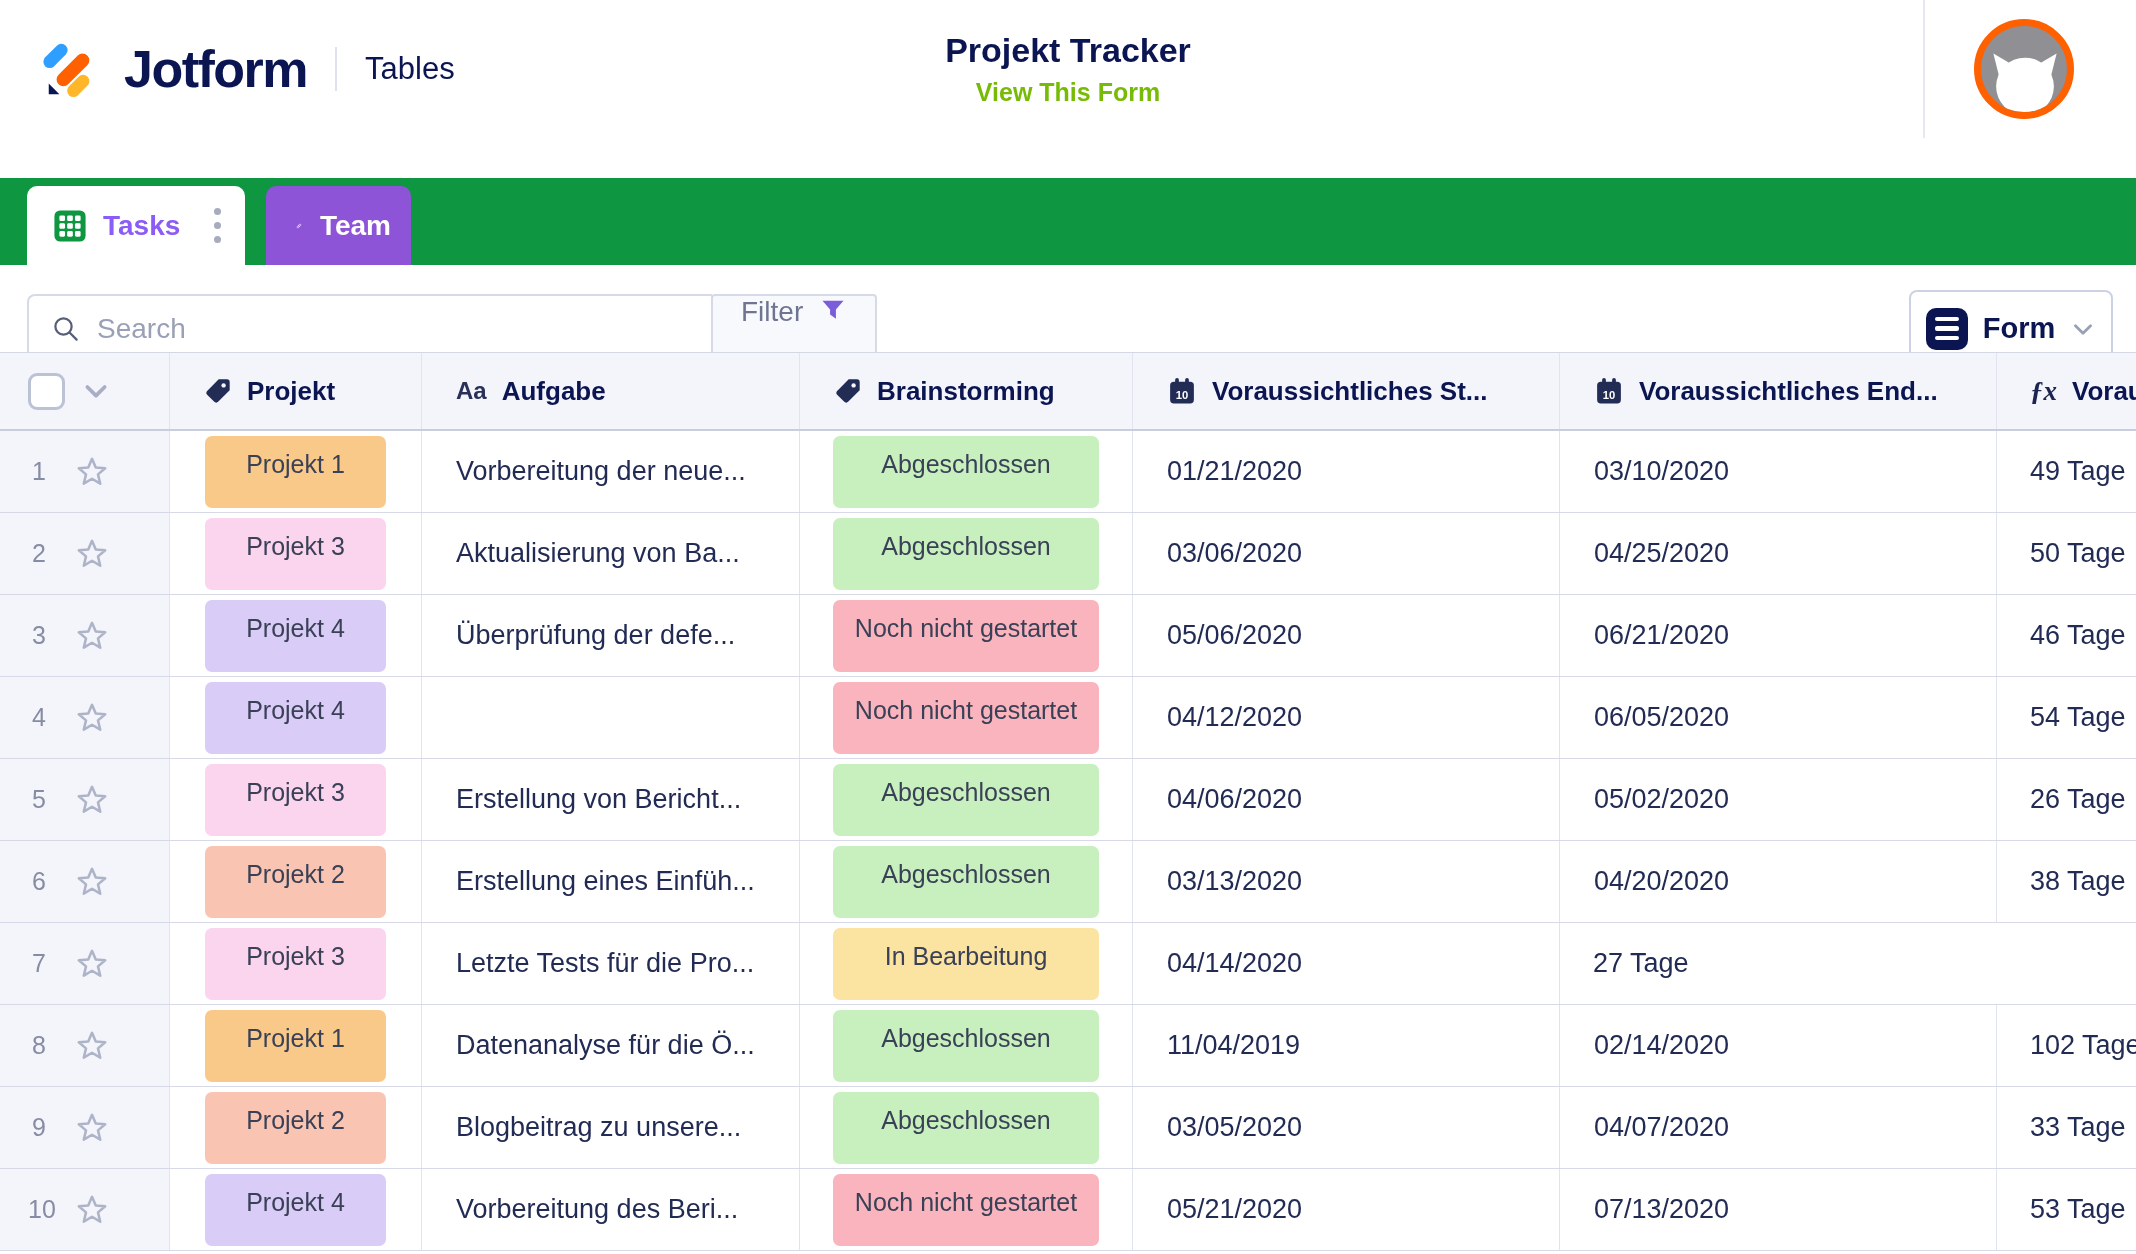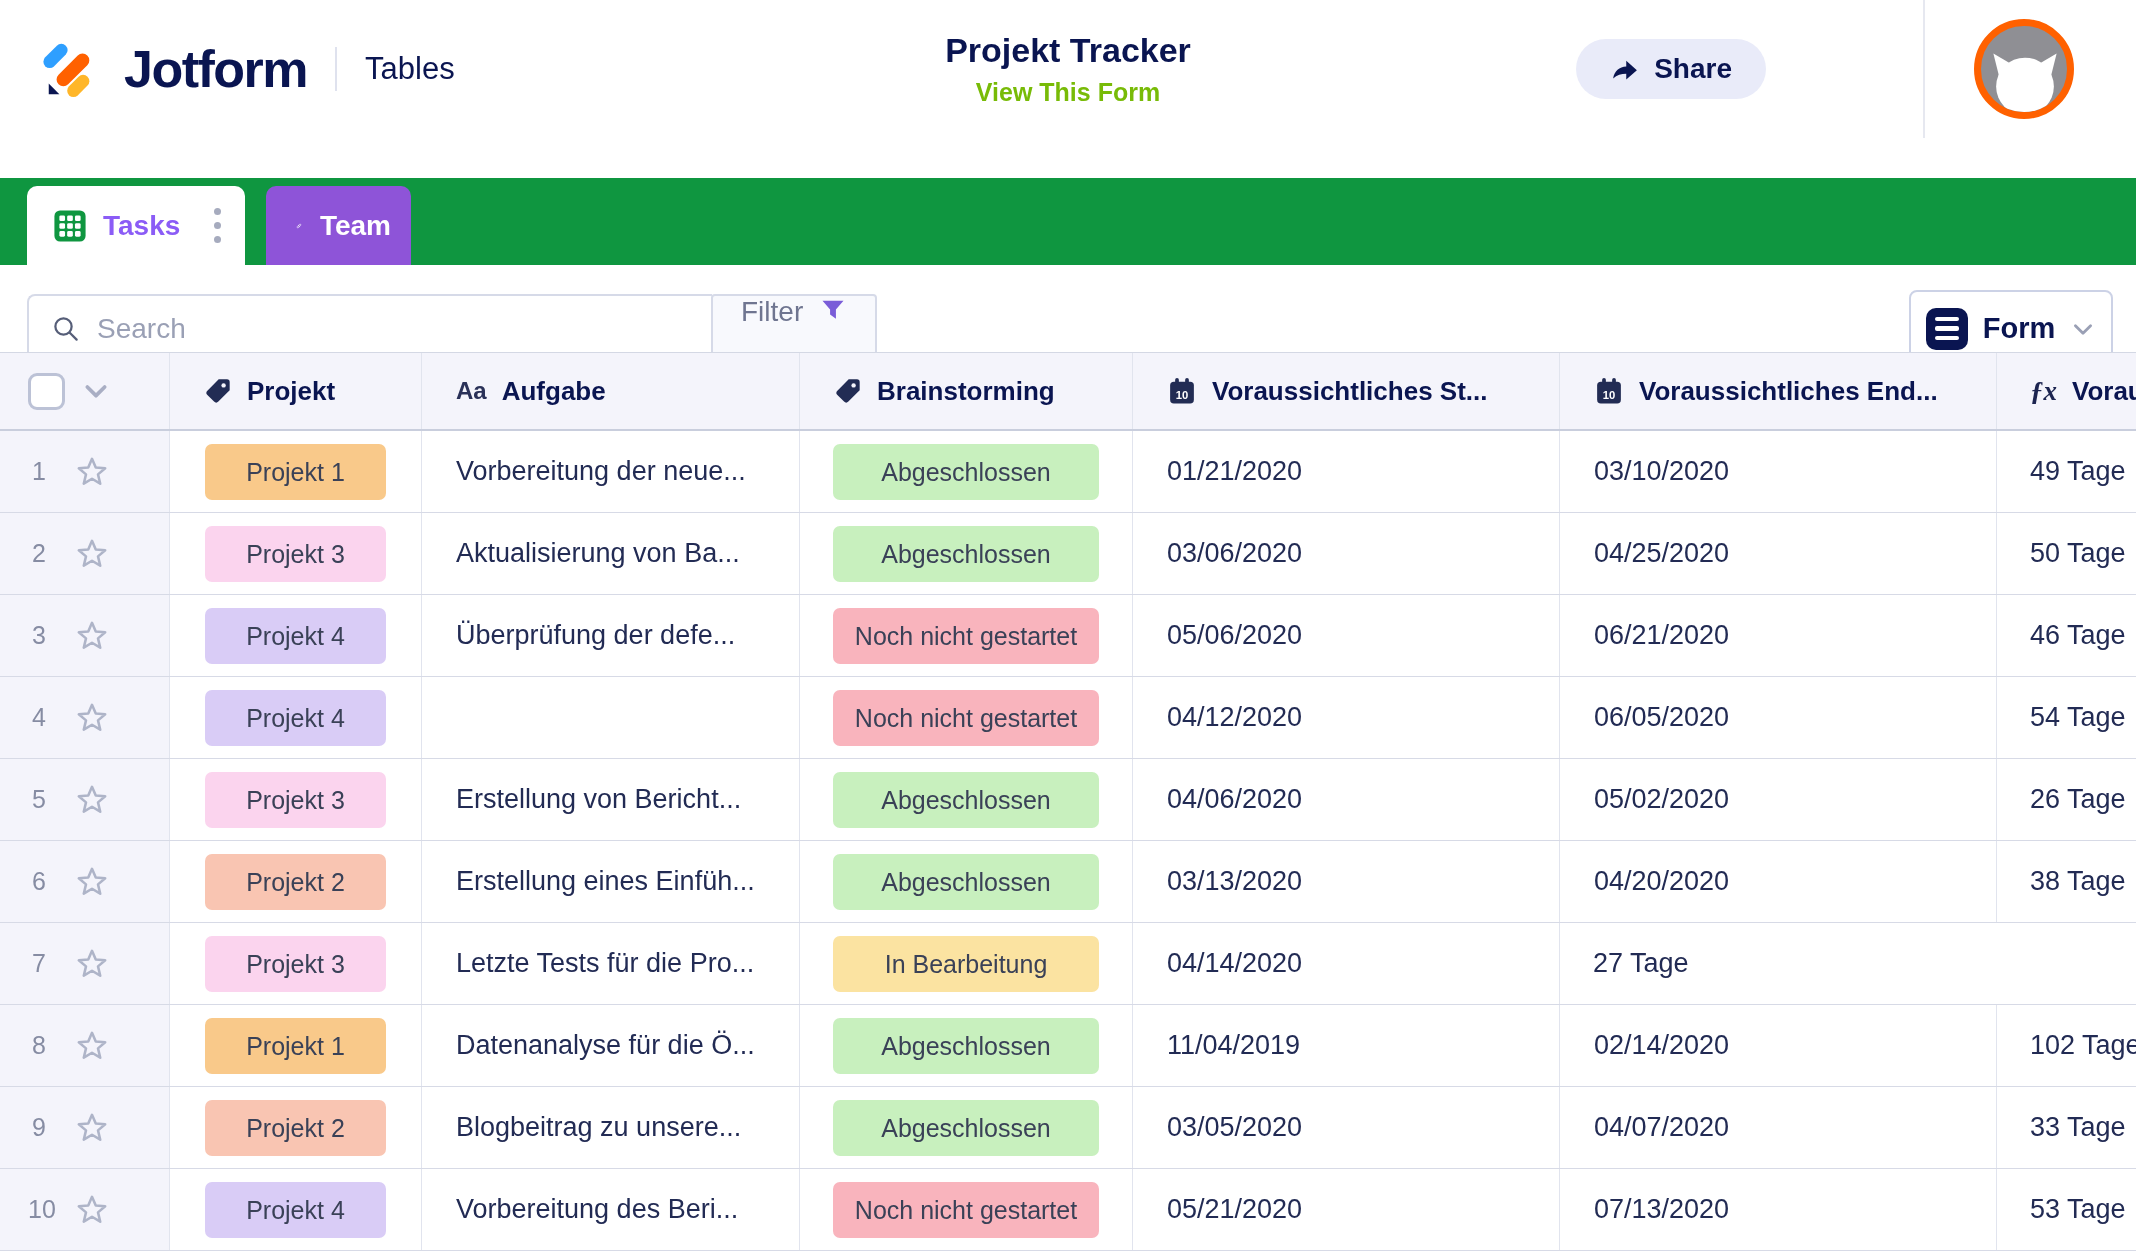--- a/index.html
+++ b/index.html
@@ -58,21 +58,21 @@
   .thead .cell { gap:15px; }
   .thead .col-projekt, .thead .col-brain { justify-content:flex-start; padding-left:34px; }
   .th-label { font-size:26px; font-weight:700; color:#0a1551; white-space:nowrap; }
   .aa-icon { font-size:24px; font-weight:700; color:#2a3158; }
   .fx-icon { font-size:27px; font-weight:700; font-style:italic; color:#1c2450; font-family:"Liberation Serif", serif; }
   .checkbox { width:37px; height:37px; background:#fff; border:3px solid #bcc2d6; border-radius:9px; cursor:pointer; }
   .celltext { font-size:27px; color:#222b54; white-space:nowrap; }
   .rownum { font-size:25px; color:#868ca3; width:22px; text-align:center; }
   .star { cursor:pointer; }
 
-  .badge { height:56px; line-height:56px; border-radius:7px; font-size:25px; color:#3a4157; text-align:center; white-space:nowrap; overflow:hidden; flex:none; }
+  .badge { height:72px; line-height:56px; border-radius:7px; font-size:25px; color:#3a4157; text-align:center; white-space:nowrap; overflow:hidden; flex:none; }
   .projekt-badge { width:181px; }
   .status-badge { width:266px; }
   .badge-orange   { background:#f9c98a; }
   .badge-pink     { background:#fbd4ee; }
   .badge-lavender { background:#d9ccf6; }
   .badge-peach    { background:#f9c5b2; }
   .badge-green    { background:#c8f0be; }
   .badge-red      { background:#f9b4bd; }
   .badge-yellow   { background:#fbe3a1; }
 </style>
@@ -92,26 +92,20 @@
       <span class="brand-name">Jotform</span>
       <span class="brand-divider"></span>
       <span class="brand-product">Tables</span>
     </div>
 
     <div class="title-wrap">
       <div class="page-title">Projekt Tracker</div>
       <div class="view-form-link">View This Form</div>
     </div>
 
-    <button class="share-btn">
-      <svg width="30" height="30" viewBox="0 0 24 24">
-        <path d="M2.5 19.5 C3.5 13.5 7.5 10.2 13 10 V5.4 L21.5 12.9 L13 20.3 V15.8 C9 15.8 5.5 16.8 2.5 19.5 Z" fill="#0a1551"></path>
-      </svg>
-      <span>Share</span>
-    </button>
 
     <div class="topbar-divider"></div>
 
     <div class="avatar">
       <svg width="88" height="88" viewBox="0 0 64 64">
         <circle cx="32" cy="44" r="21" fill="#ffffff"></circle>
         <path d="M14 40 L9 20 L26 30 Z" fill="#ffffff"></path>
         <path d="M50 40 L55 20 L38 30 Z" fill="#ffffff"></path>
       </svg>
     </div>

